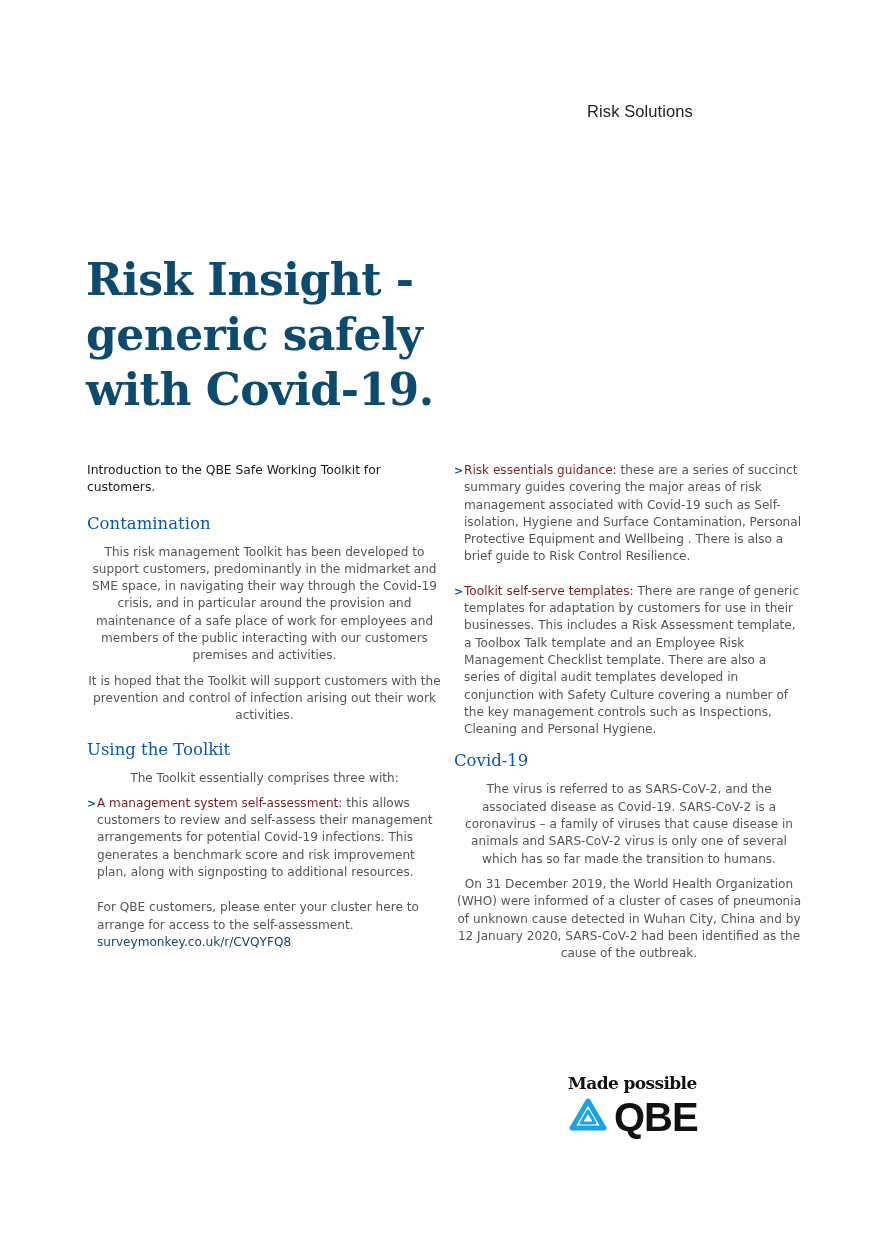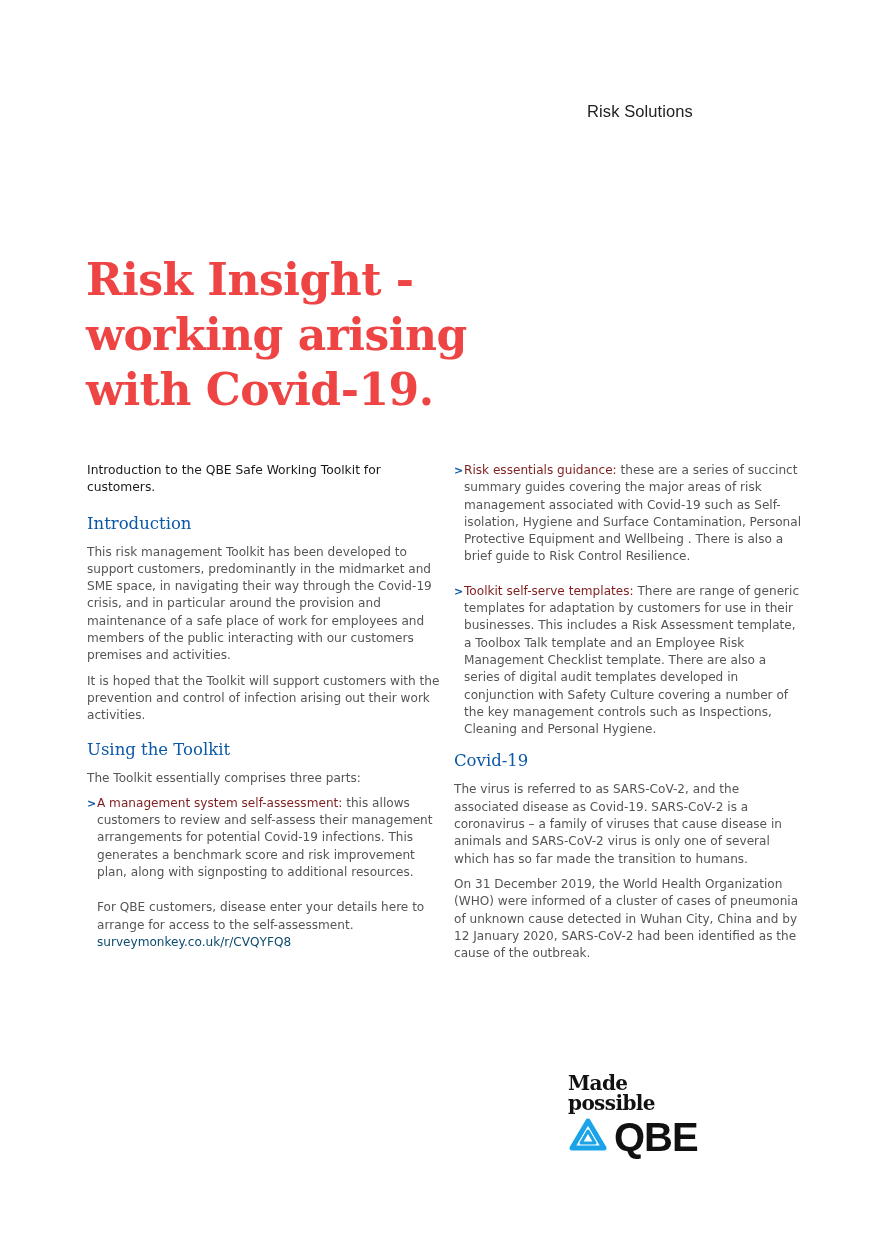--- a/index.html
+++ b/index.html
@@ -2,64 +2,64 @@
 <html><head>
   <meta charset="utf-8">
   <style>
     html, body { margin: 0; padding: 0; background: #ffffff; }
     body { width: 885px; height: 1251px; position: relative; overflow: hidden;
            font-family: "DejaVu Sans", sans-serif; color: #555; }
     .header-label { position: absolute; left: 587px; top: 102px; font-size: 16.5px; color: #222;
                     font-family: "Liberation Sans", sans-serif; letter-spacing: 0.1px; }
     .title { position: absolute; left: 86px; top: 252px; margin: 0;
              font-family: "DejaVu Serif", serif; font-weight: bold; font-size: 44px;
-             line-height: 55px; color: #ef4444; letter-spacing: -0.5px; }
+             line-height: 55px; color: #0c4a6e; letter-spacing: -0.5px; }
     .title span { display: block; }
     .col { position: absolute; top: 462px; width: 355px; }
     .col-left { left: 87px; }
     .col-right { left: 454px; width: 350px; }
     .intro { font-size: 12.3px; line-height: 17.3px; color: #1a1a1a; margin: 0 0 16px 0; }
     .h2 { font-family: "DejaVu Serif", serif; font-size: 16.5px; color: #0b58a8; margin: 0 0 9px 0;
           line-height: 22px; font-weight: normal; }
-    .p { font-size: 12.1px; line-height: 17.3px; color: #555; margin: 0 0 8px 0; }
+    .p { font-size: 12.1px; line-height: 17.3px; color: #555; margin: 0 0 8px 0; text-align: center; }
     .bullet { position: relative; padding-left: 10px; font-size: 12.1px; line-height: 17.3px; color: #555; margin: 0 0 8px 0; }
     .bullet .chev { position: absolute; left: 0; top: 0; color: #0b58a8; font-size: 11px; font-weight: bold; }
     .bullet .lead { color: #7f1d1d; }
     .link { color: #0c4a6e; }
     .gap { height: 18px; }
     .logo { position: absolute; left: 568px; top: 1073px; width: 135px; }
-    .tagline { font-family: "DejaVu Serif", serif; font-weight: bold; font-size: 20px; color: #111;
+    .tagline { font-family: "DejaVu Serif", serif; font-weight: bold; font-size: 17px; color: #111;
                letter-spacing: -0.6px; margin: 0; line-height: 20px; }
     .brand-row { display: flex; align-items: flex-end; margin-top: 4px; }
     .brand-text { font-family: "Liberation Sans", sans-serif; font-weight: bold; font-size: 40px;
                   color: #111; line-height: 40px; margin-left: 6px; letter-spacing: -1px; }
   </style>
 </head>
 <body>
 
 <div class="header-label">Risk Solutions</div>
 
 <h1 class="title">
   <span>Risk Insight -</span>
-  <span>working arising</span>
+  <span>generic safely</span>
   <span>with Covid-19.</span>
 </h1>
 
 <div class="col col-left">
   <p class="intro">Introduction to the QBE Safe Working Toolkit for customers.</p>
-  <h2 class="h2">Introduction</h2>
+  <h2 class="h2">Contamination</h2>
   <p class="p">This risk management Toolkit has been developed to support customers, predominantly in the midmarket and SME space, in navigating their way through the Covid-19 crisis, and in particular around the provision and maintenance of a safe place of work for employees and members of the public interacting with our customers premises and activities.</p>
   <p class="p">It is hoped that the Toolkit will support customers with the prevention and control of infection arising out their work activities.</p>
   <h2 class="h2" style="margin-top:14px">Using the Toolkit</h2>
-  <p class="p">The Toolkit essentially comprises three parts:</p>
+  <p class="p">The Toolkit essentially comprises three with:</p>
   <div class="bullet">
     <span class="chev">&gt;</span>
     <span class="lead">A management system self-assessment:</span><span> this allows customers to review and self-assess their management arrangements for potential Covid-19 infections. This generates a benchmark score and risk improvement plan, along with signposting to additional resources.</span>
     <div class="gap"></div>
-    <div>For QBE customers, disease enter your details here to arrange for access to the self-assessment.</div>
+    <div>For QBE customers, please enter your cluster here to arrange for access to the self-assessment.</div>
     <a class="link">surveymonkey.co.uk/r/CVQYFQ8</a>
   </div>
 </div>
 
 <div class="col col-right">
   <div class="bullet">
     <span class="chev">&gt;</span>
     <span class="lead">Risk essentials guidance:</span><span> these are a series of succinct summary guides covering the major areas of risk management associated with Covid-19 such as Self-isolation, Hygiene and Surface Contamination, Personal Protective Equipment and Wellbeing . There is also a brief guide to Risk Control Resilience.</span>
   </div>
   <div class="bullet" style="margin-top:17px">

